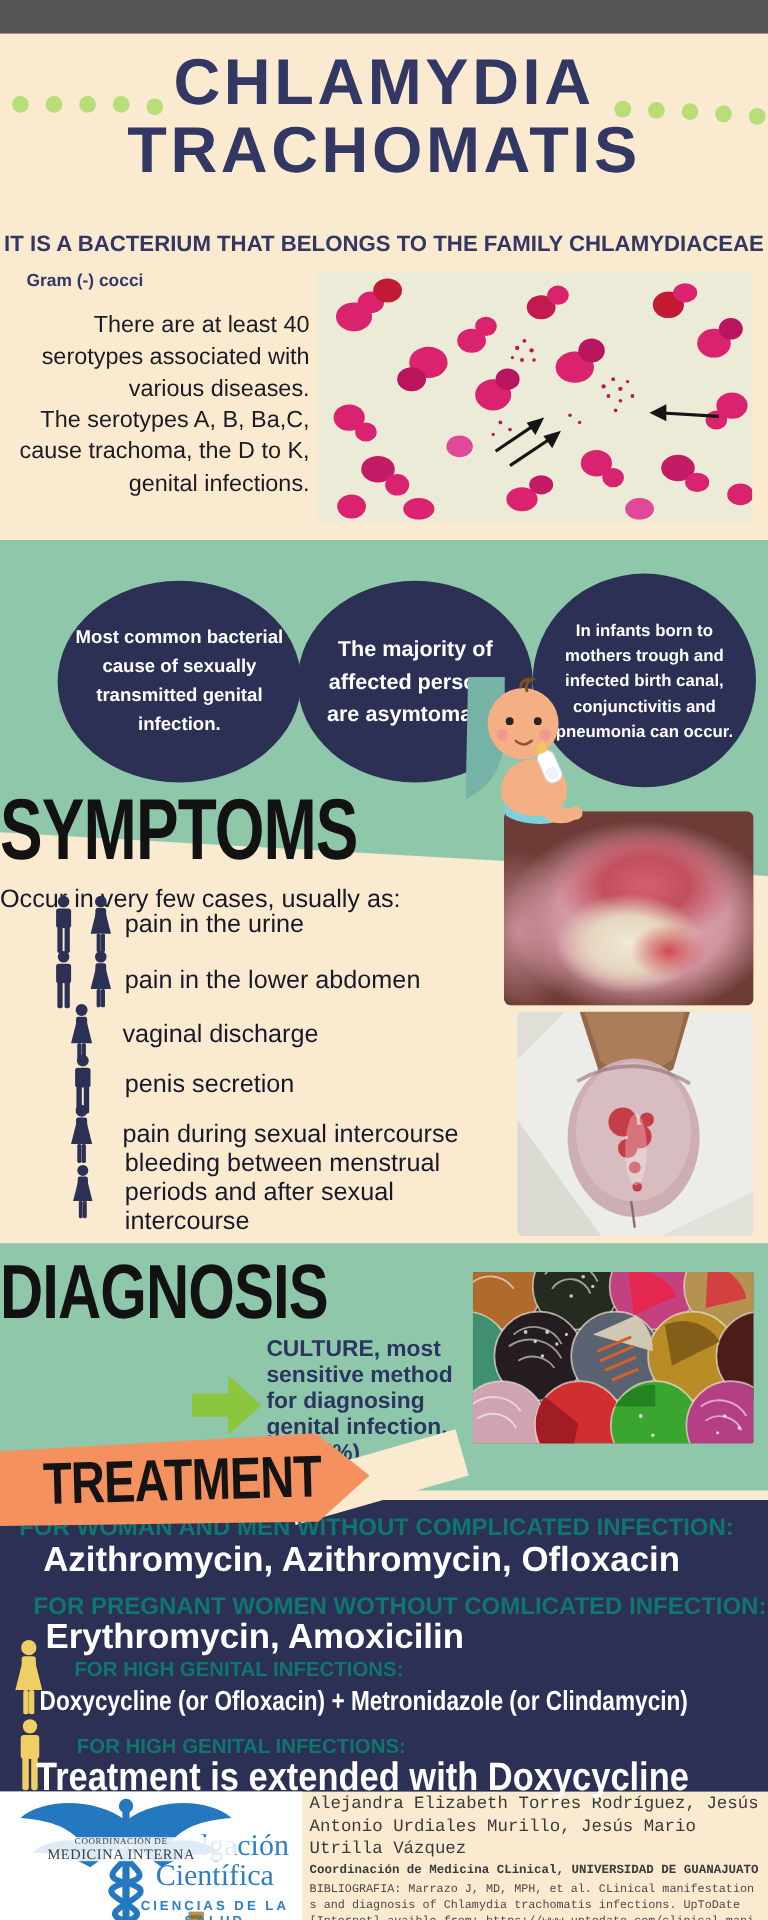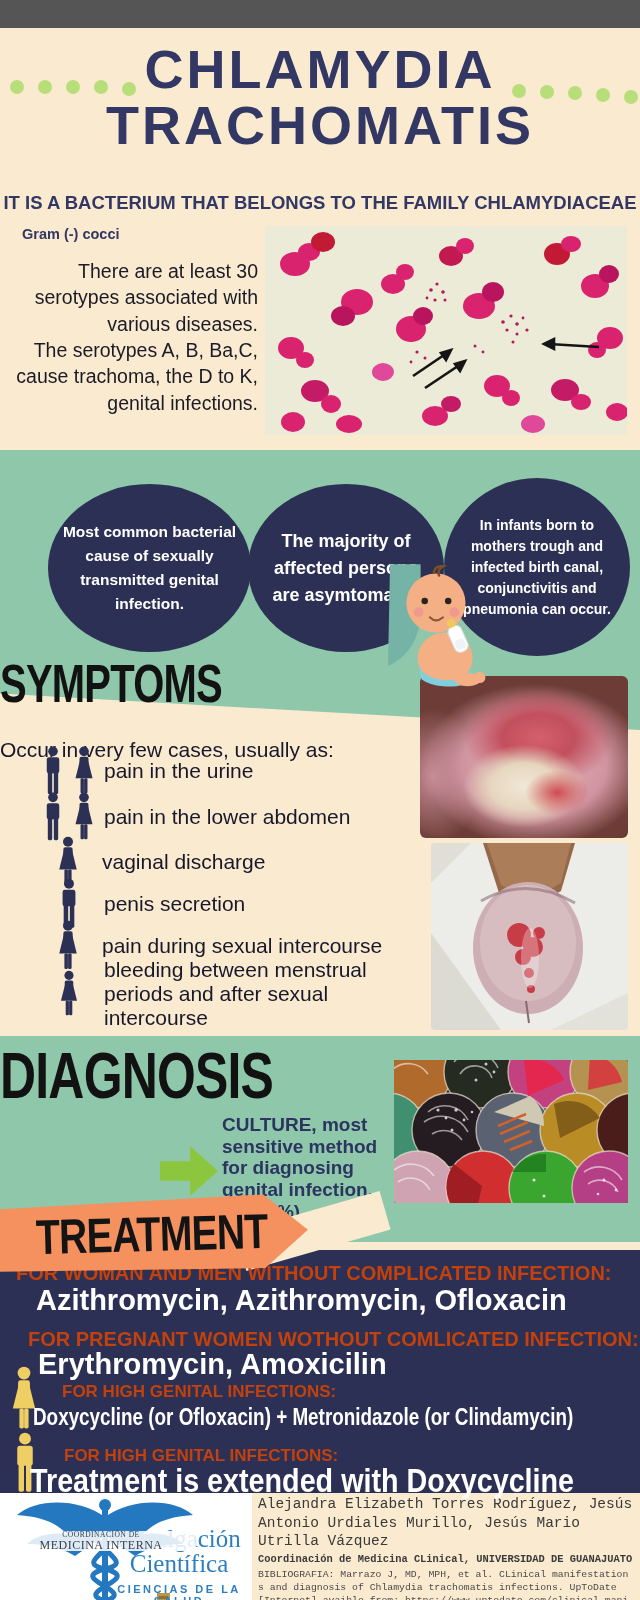--- a/index.html
+++ b/index.html
@@ -21,21 +21,21 @@
   .sec-facts{position:absolute;left:0;top:422px;width:640px;height:280px;background:#8FC7AB;
       clip-path:polygon(0 0,100% 0,100% 100%,0 87%);}
   .fact-circle{position:absolute;border-radius:50%;background:#2B3054;display:flex;
       align-items:center;justify-content:center;text-align:center;color:#fff;font-weight:bold;}
   .fc1{left:48px;top:456px;width:175px;height:168px;font-size:15.5px;line-height:1.55;padding:0 14px;}
   .fc2{left:248px;top:456px;width:172px;height:168px;font-size:18px;line-height:1.5;padding:0 12px;}
   .fc3{left:444px;top:450px;width:166px;height:178px;font-size:14px;line-height:1.5;padding:0 10px;}
   .baby{position:absolute;left:388px;top:536px;width:102px;height:128px;z-index:3;}
 
   
-  .sym-title{position:absolute;left:0;top:630px;color:#121212;font-weight:bold;font-size:54px;
+  .sym-title{position:absolute;left:0;top:630px;color:#121212;font-weight:bold;font-size:72px;
       line-height:.95;z-index:4;text-align:center;}
   .cond{display:inline-block;transform:scaleX(.74);transform-origin:0 60%;letter-spacing:-1px;}
   .cond2{display:inline-block;transform:scaleX(.78);transform-origin:0 60%;letter-spacing:-1px;}
   .sym-intro{position:absolute;left:0px;top:710px;font-size:21px;color:#18182b;}
   .sym-row{position:absolute;display:flex;align-items:center;gap:8px;}
   .sym-text{font-size:21px;color:#18182b;line-height:1.15;}
   .pic{display:block;}
   .pic-navy{fill:#2B3054;}
   .pic-yellow{fill:#EFCE63;}
 
@@ -60,21 +60,21 @@
   .culture{position:absolute;left:394px;top:1032px;width:234px;height:143px;z-index:2;border-radius:2px;overflow:hidden;}
 
   
   .wedge{position:absolute;left:238px;top:1183px;width:150px;height:40px;background:#FAEAD0;
       transform:rotate(-16deg);z-index:2;}
   .banner{position:absolute;left:-4px;top:1168px;width:312px;height:76px;background:#F4915E;z-index:3;
       transform:rotate(-1.6deg);clip-path:polygon(1% 12%,86% 2%,100% 50%,86% 99%,0 94%);
       display:flex;align-items:center;justify-content:center;}
   .banner-text{color:#141414;font-weight:bold;font-size:49px;transform:scaleX(.8);letter-spacing:-1px;}
   .sec-treat{position:absolute;left:0;top:1222px;width:640px;height:243px;background:#2B3054;}
-  .t-label{position:absolute;color:#c2410c;font-weight:bold;z-index:2;}
+  .t-label{position:absolute;color:#0f766e;font-weight:bold;z-index:2;}
   .t-drugs{position:absolute;color:#ffffff;font-weight:bold;z-index:2;white-space:nowrap;}
   .t-icon{position:absolute;z-index:2;}
 
   
   .footer-left{position:absolute;left:0;top:1465px;width:252px;height:135px;background:#ffffff;}
   .org-text{position:absolute;left:10px;top:1505px;width:190px;text-align:center;z-index:2;
       font-family:"Liberation Serif",serif;color:#3a4046;line-height:1.05;}
   .org-l1{font-size:7.5px;letter-spacing:.5px;}
   .org-l2{font-size:12px;letter-spacing:.5px;}
   .brand{position:absolute;left:104px;top:1498px;width:150px;text-align:center;}
@@ -121,21 +121,21 @@
       <div class="dot" style="left:540px;top:57px"></div>
     <div class="dot" style="left:568px;top:58px"></div>
       <div class="dot" style="left:596px;top:60px"></div>
     <div class="dot" style="left:624px;top:62px"></div>
   </div>
 
   <div class="main-title" style="top:14px">CHLAMYDIA</div>
   <div class="main-title" style="top:70px">TRACHOMATIS</div>
   <div class="subtitle">IT IS A BACTERIUM THAT BELONGS TO THE FAMILY CHLAMYDIACEAE</div>
   <div class="gram">Gram (-) cocci</div>
-  <div class="intro-par">There are at least 30
+  <div class="intro-par">There are at least 40
 serotypes associated with
 various diseases.
 The serotypes A, B, Ba,C,
 cause trachoma, the D to K,
 genital infections.</div>
 
   <div class="micro">
     <svg viewBox="0 0 362 209" width="362" height="209">
       <rect width="362" height="209" fill="#e9eddb"></rect>
       <rect width="362" height="209" fill="#f2e9cf" opacity=".25"></rect>

